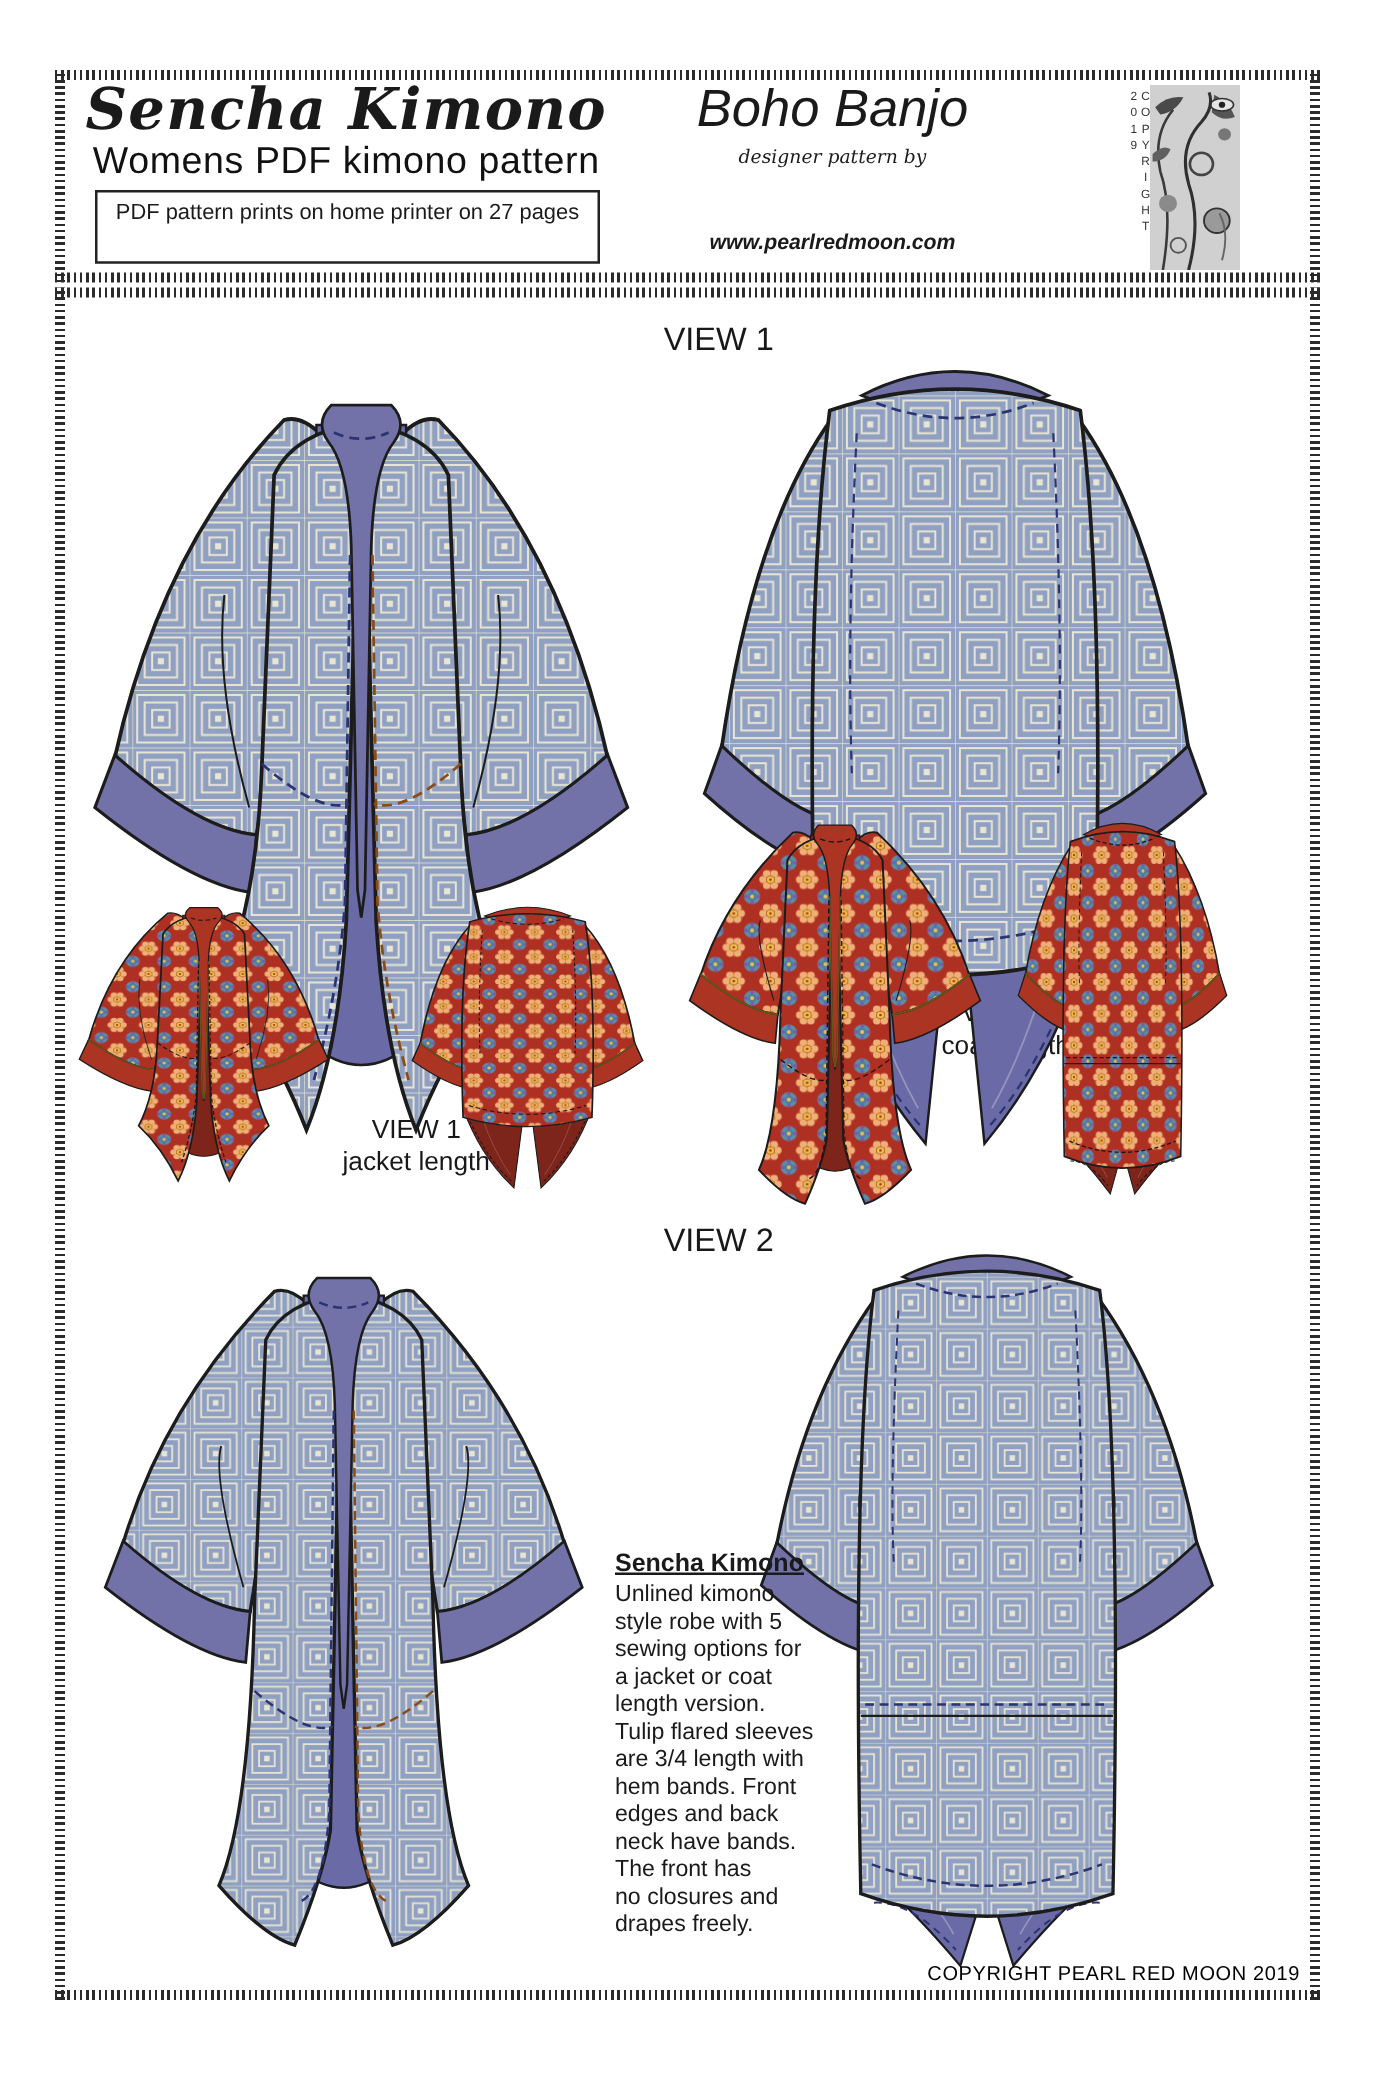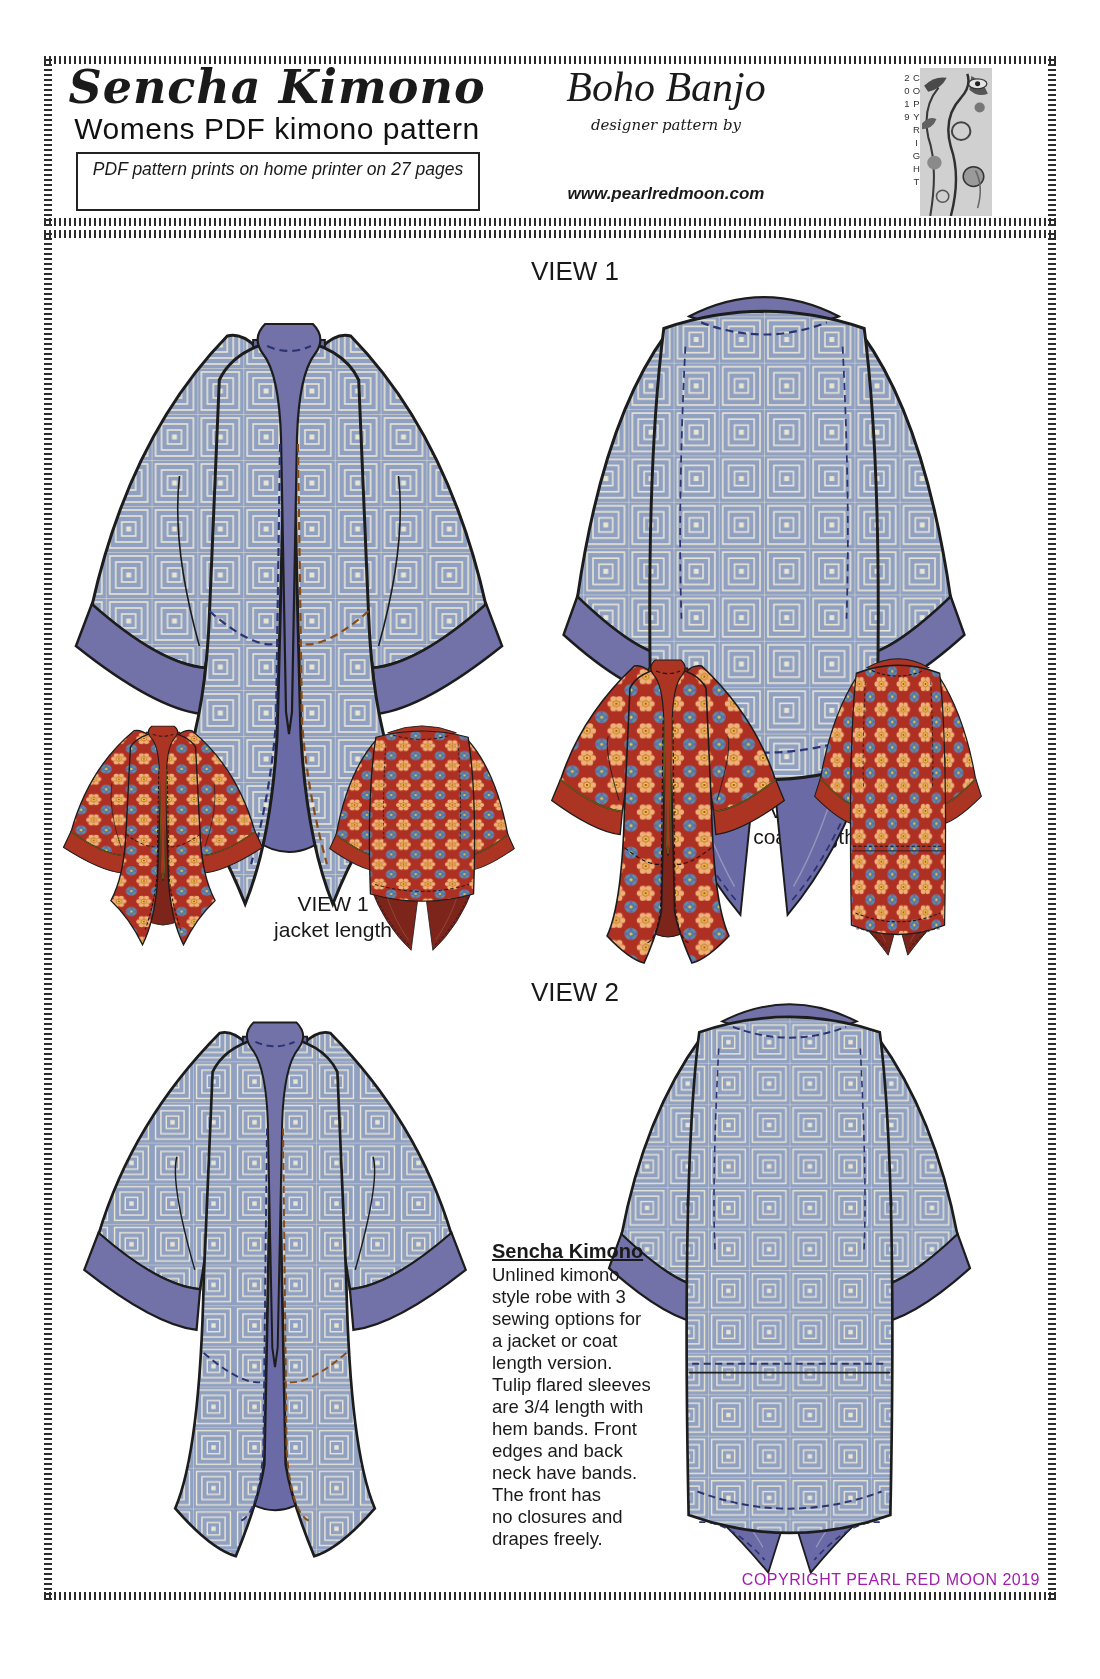--- a/index.html
+++ b/index.html
@@ -8,54 +8,54 @@
   
   .hatch-h{position:absolute;height:8px;background:repeating-linear-gradient(90deg,#2b2b2b 0 2px,transparent 2px 5px);}
   .hatch-v{position:absolute;width:8px;background:repeating-linear-gradient(0deg,#2b2b2b 0 2px,transparent 2px 5px);}
   .abs{position:absolute;}
   .ctr{text-align:center;}
   
   .title-cal{font-family:"DejaVu Serif",serif;font-style:italic;font-weight:bold;
              font-size:46px;letter-spacing:1px;line-height:1;}
   .subtitle{font-size:30px;line-height:1;letter-spacing:.5px;color:#111;}
   .printbox{border:2.5px solid #222;font-size:17.5px;line-height:24px;padding-top:3px;}
-  .brand{font-family:Liberation Serif, serif;font-style:italic;font-size:42px;line-height:1;}
+  .brand{font-family:Liberation Sans, sans-serif;font-style:italic;font-size:42px;line-height:1;}
   .tagline{font-family:"DejaVu Serif",serif;font-style:italic;font-size:15px;}
   .designer{font-family:"DejaVu Serif",serif;font-style:italic;font-weight:bold;font-size:31px;line-height:1;}
   .website{font-style:italic;font-weight:bold;font-size:17px;}
   .vert-copy{writing-mode:vertical-rl;text-orientation:upright;font-size:9.5px;
              letter-spacing:2px;color:#333;line-height:1;}
   
   .viewlabel{font-size:26px;color:#181818;line-height:1.1;}
   .sublabel{font-size:21px;color:#181818;line-height:26px;}
   
   .desc{font-size:18.5px;line-height:22px;white-space:nowrap;}
   .desc-title{font-weight:bold;text-decoration:underline;font-size:20px;margin-bottom:2px;}
-  .footer-copy{font-size:16px;color:#a21caf;text-align:right;letter-spacing:.5px;}
+  .footer-copy{font-size:16px;color:#000000;text-align:right;letter-spacing:.5px;}
   .garment svg{display:block;width:100%;height:100%;}
   #svgdefs{position:absolute;width:0;height:0;overflow:hidden;}
 </style>
 </head>
 <body>
 
 <div class="page">
 
   <div class="hatch-h abs" style="left:44px;top:56px;width:1012px;"></div>
   <div class="hatch-h abs" style="left:44px;top:218px;width:1012px;"></div>
   <div class="hatch-v abs" style="left:44px;top:56px;height:170px;"></div>
   <div class="hatch-v abs" style="left:1048px;top:56px;height:170px;"></div>
 
   <div class="hatch-h abs" style="left:44px;top:230px;width:1012px;"></div>
   <div class="hatch-h abs" style="left:44px;top:1592px;width:1012px;"></div>
   <div class="hatch-v abs" style="left:44px;top:230px;height:1370px;"></div>
   <div class="hatch-v abs" style="left:1048px;top:230px;height:1370px;"></div>
 
   <div class="abs title-cal ctr" style="left:62px;top:64px;width:430px;">Sencha Kimono</div>
   <div class="abs subtitle ctr" style="left:62px;top:114px;width:430px;">Womens PDF kimono pattern</div>
-  <div class="abs printbox ctr" style="left:76px;top:152px;width:400px;height:52px;font-style:italic;">
+  <div class="abs printbox ctr" style="left:76px;top:152px;width:400px;height:52px;">
     <div>PDF pattern prints on home printer on 27 pages</div>
   </div>
 
   <div class="abs brand ctr" style="left:498px;top:66px;width:336px;">Boho Banjo</div>
   <div class="abs tagline ctr" style="left:498px;top:116px;width:336px;">designer pattern by</div>
   <div class="abs website ctr" style="left:498px;top:184px;width:336px;">www.pearlredmoon.com</div>
 
   <div class="abs vert-copy" style="left:902px;top:72px;height:146px;">COPYRIGHT 2019</div>
 
   <div class="abs" style="left:920px;top:68px;width:72px;height:148px;">
@@ -273,21 +273,21 @@
         <path d="M126,568 Q230,606 334,568" stroke="#2c3372" stroke-dasharray="8,5" fill="none" stroke-width="2.2" stroke-linecap="butt"></path>
         <path d="M116,436 L344,436" stroke="#1c1c1c" stroke-width="2" fill="none"></path>
         <path d="M120,426 L340,426" stroke="#2c3372" stroke-dasharray="8,5" fill="none" stroke-width="2.2" stroke-linecap="butt"></path>
       </svg>
     </div>
 
   <div class="abs desc" style="left:492px;top:1240px;width:190px;">
     <div class="desc-title">Sencha Kimono</div>
     <div id="desc-body">
         <div>Unlined kimono</div>
-        <div>style robe with 3</div>
+        <div>style robe with 5</div>
         <div>sewing options for</div>
         <div>a jacket or coat</div>
         <div>length version.</div>
         <div>Tulip flared sleeves</div>
         <div>are 3/4 length with</div>
         <div>hem bands. Front</div>
         <div>edges and back</div>
         <div>neck have bands.</div>
         <div>The front has</div>
         <div>no closures and</div>

